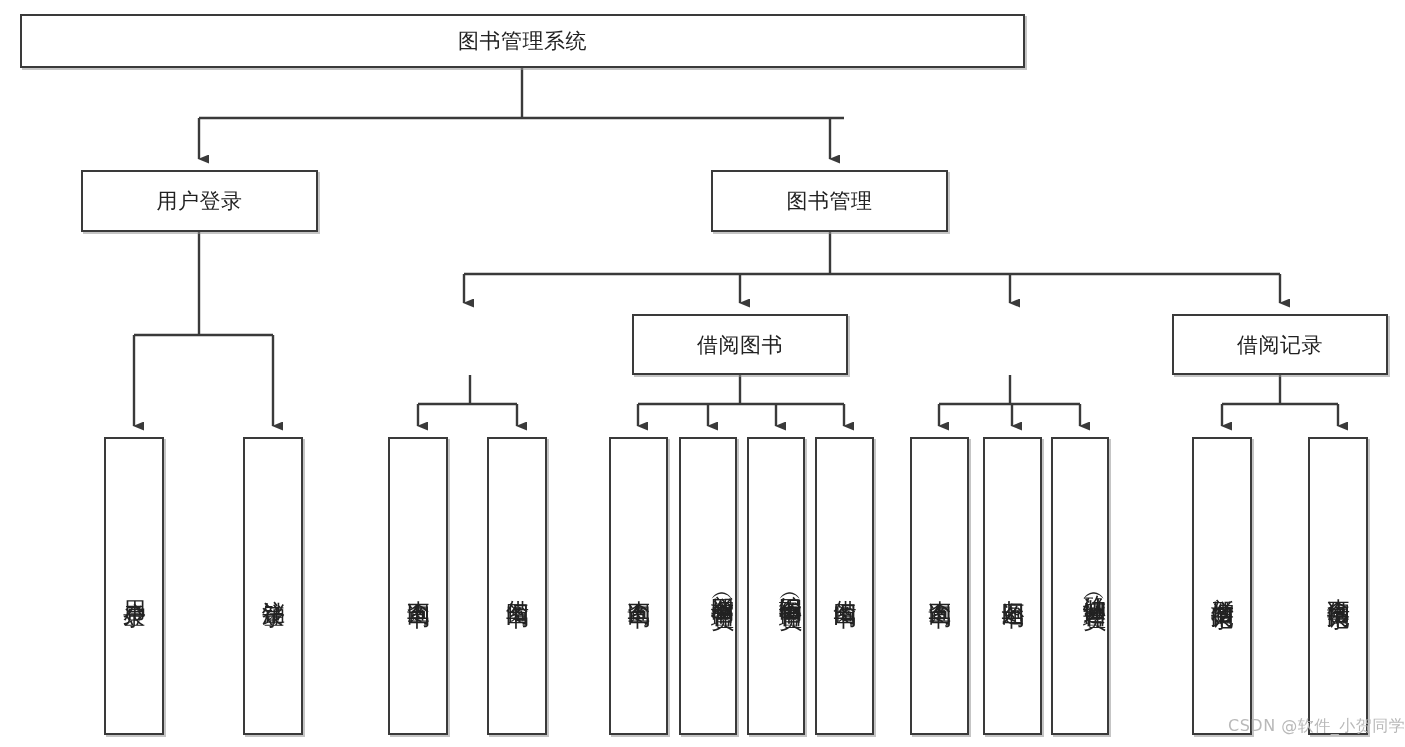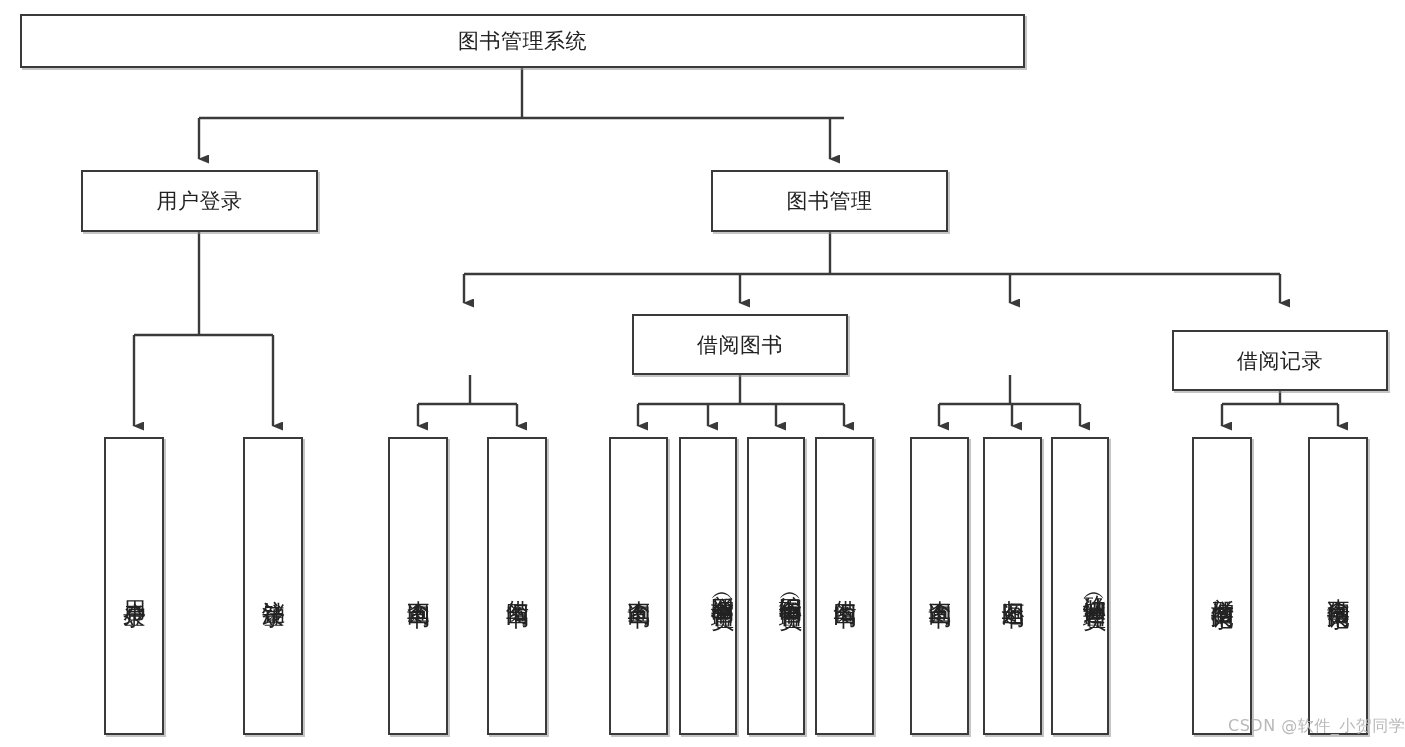--- a/index.html
+++ b/index.html
@@ -123,21 +123,21 @@
   <div class="node node-h" style="left:81px; top:170px; width:237px; height:62px;">
     <span>用户登录</span>
   </div>
   <div class="node node-h" style="left:711px; top:170px; width:237px; height:62px;font-family:Liberation Serif, serif;">
     <span>图书管理</span>
   </div>
 
   <div class="node node-h" style="left:632px; top:314px; width:216px; height:61px;">
     <span>借阅图书</span>
   </div>
-  <div class="node node-h" style="left:1172px; top:314px; width:216px; height:61px;margin-top:16px;">
+  <div class="node node-h" style="left:1172px; top:314px; width:216px; height:61px;">
     <span>借阅记录</span>
   </div>
 
   <div class="node node-v" style="left:104px; top:437px; width:60px; height:298px;">
     <span>用户登录</span>
   </div>
   <div class="node node-v" style="left:243px; top:437px; width:60px; height:298px;">
     <span>注销登录</span>
   </div>
 

